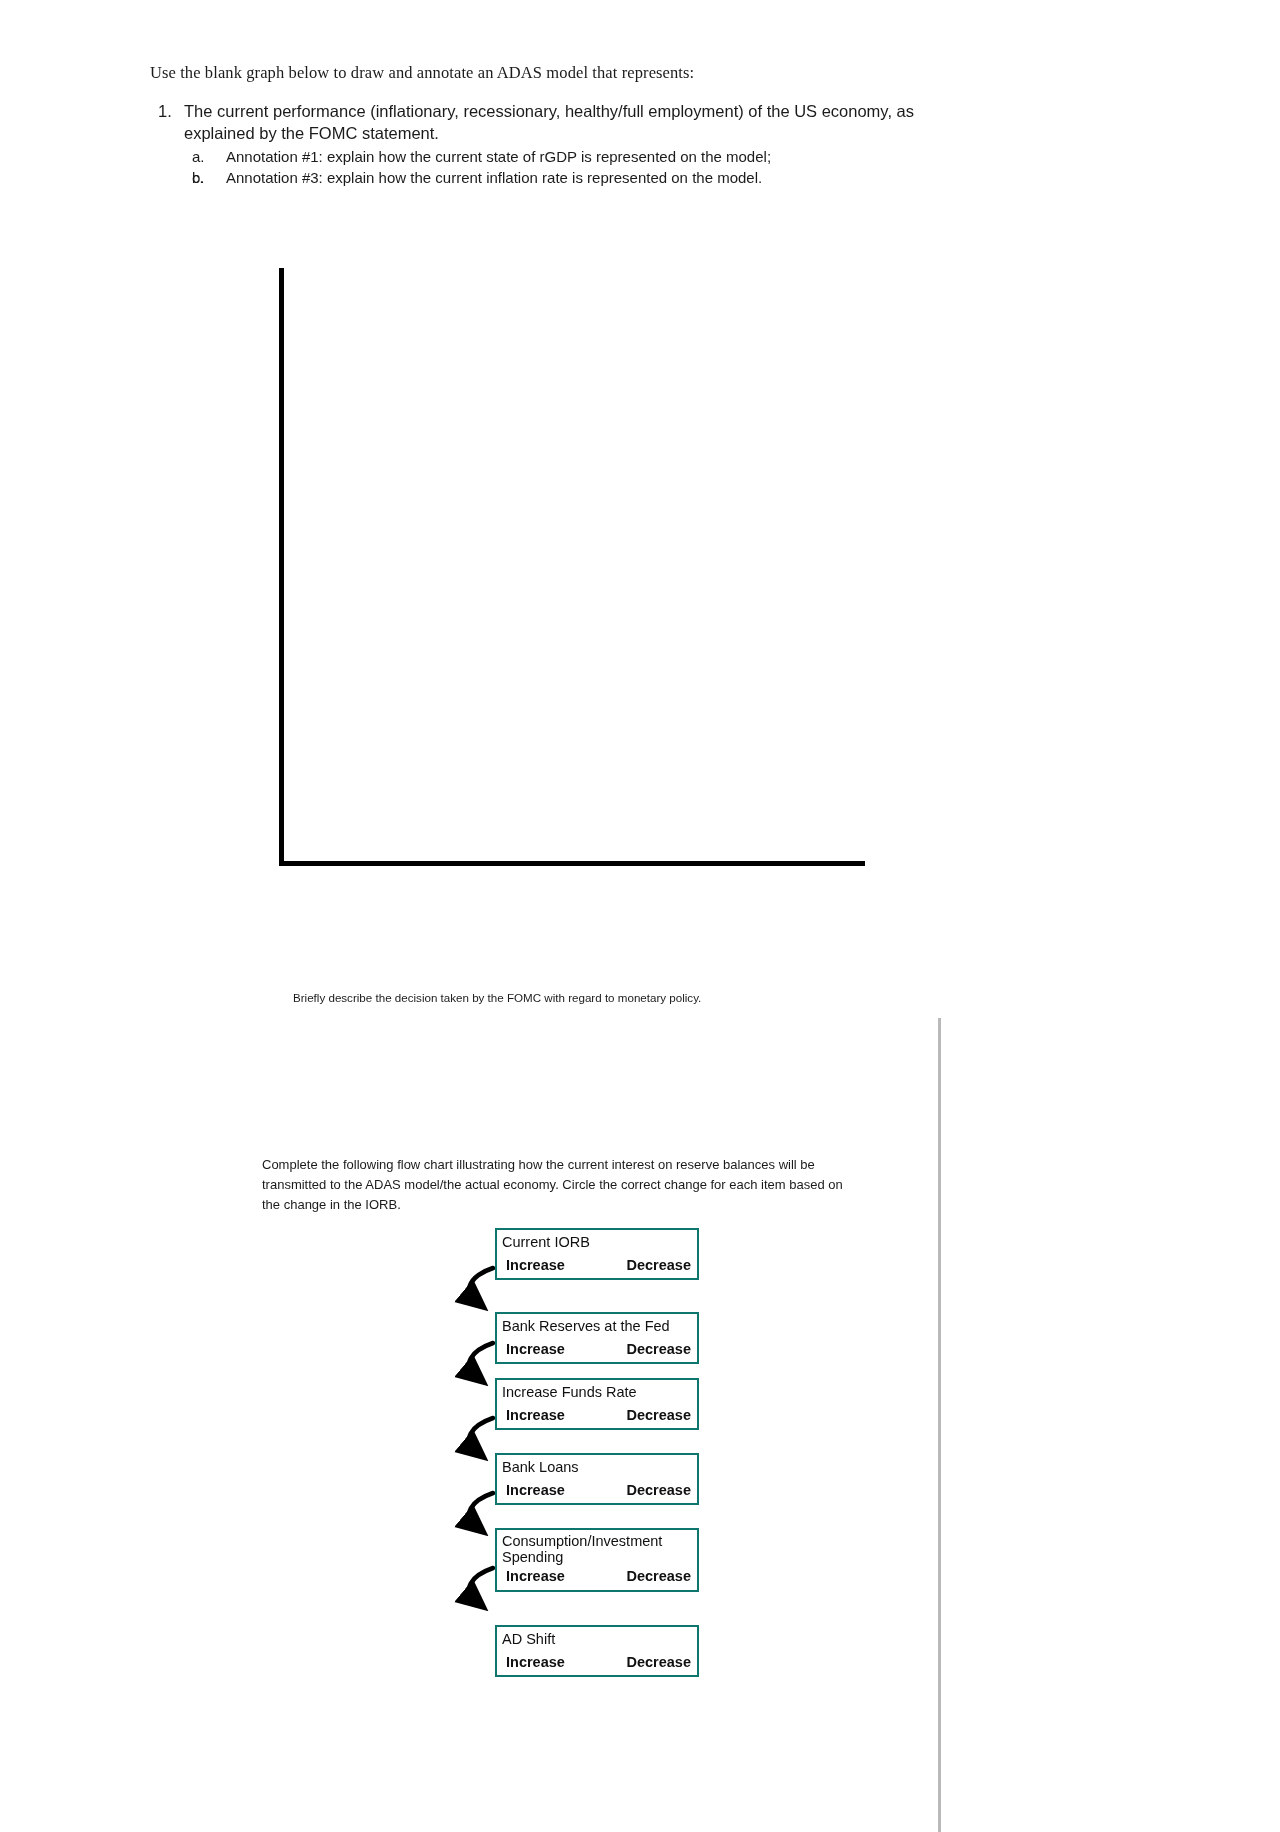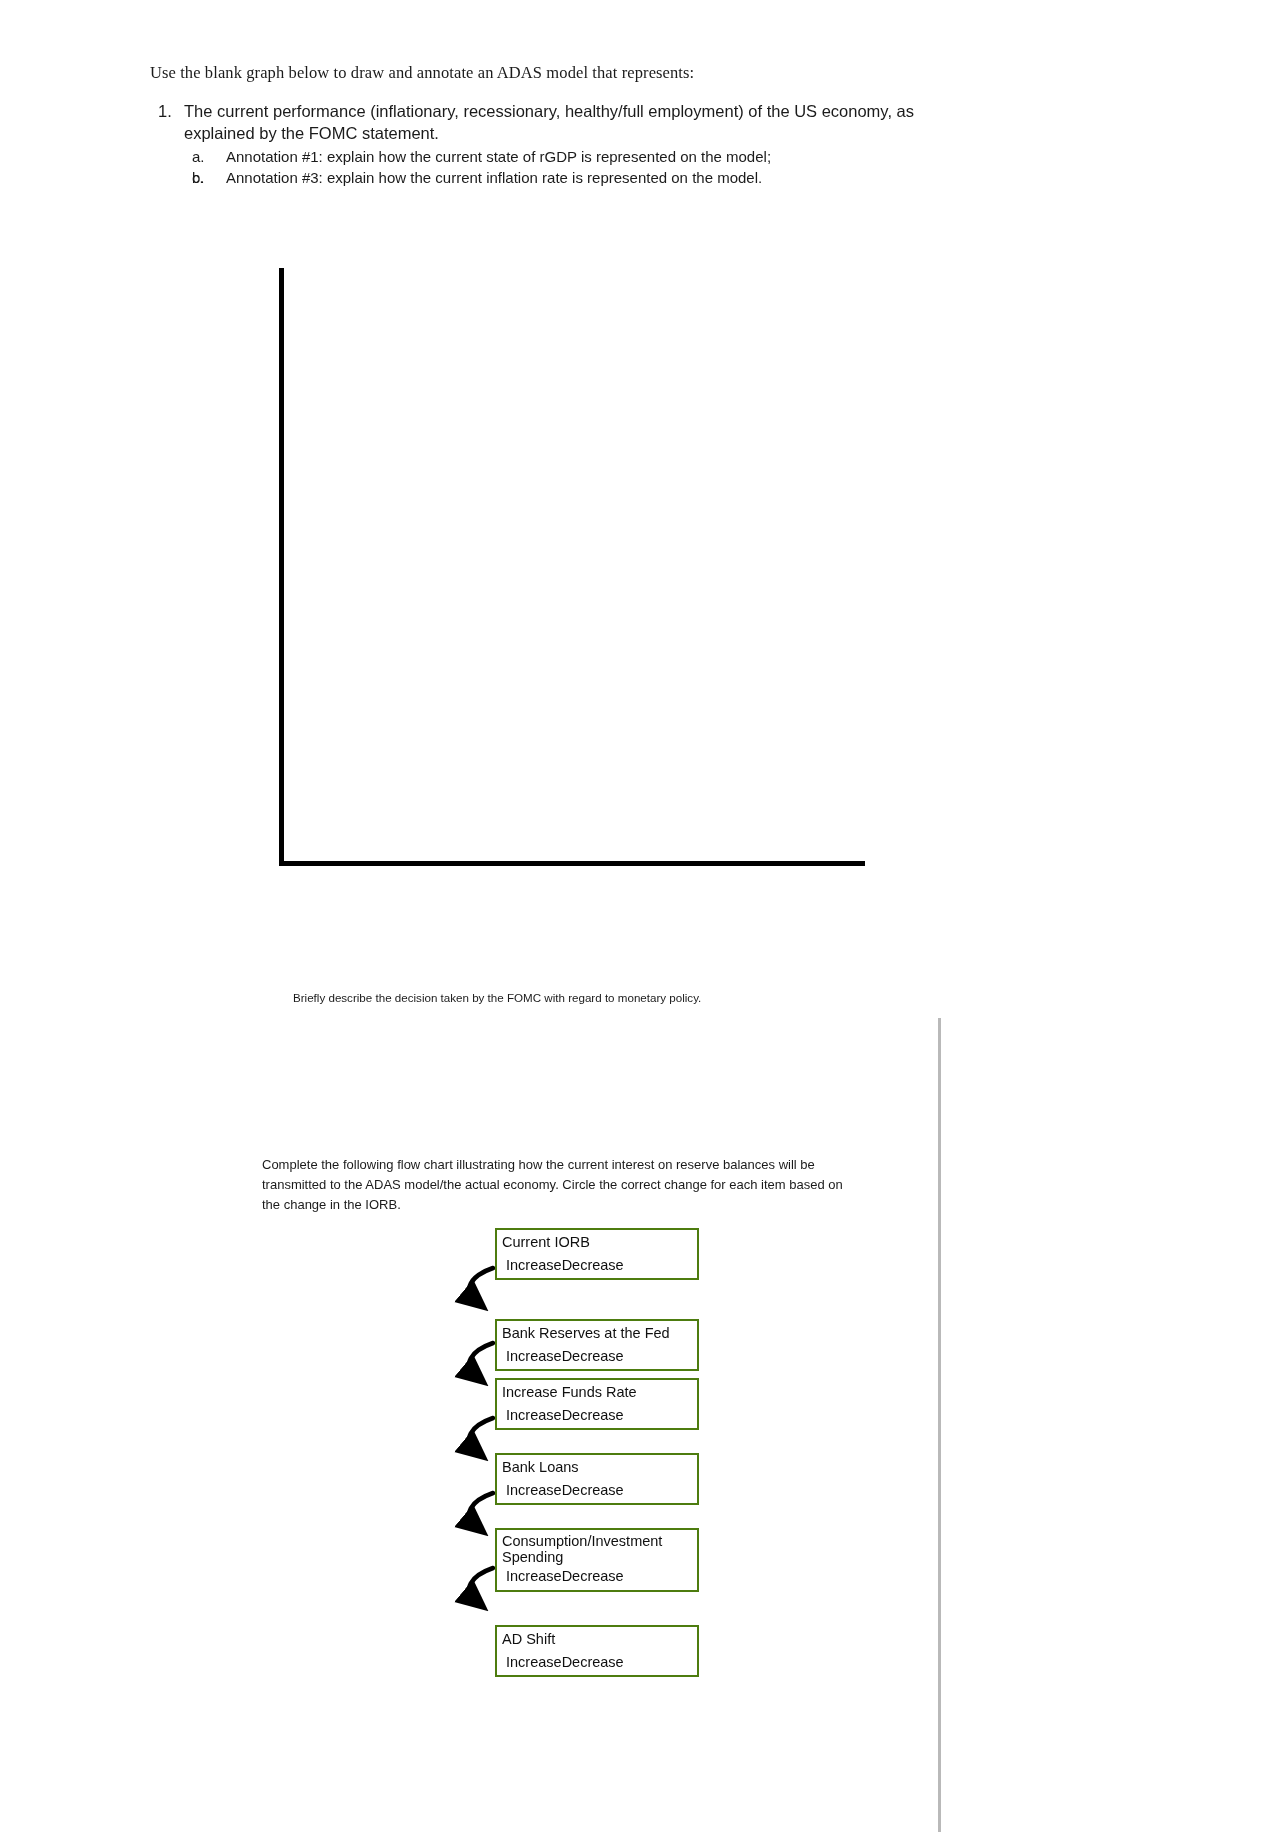--- a/index.html
+++ b/index.html
@@ -132,39 +132,41 @@
     position: absolute;
     left: 430px;
     top: 1228px;
     width: 300px;
     height: 500px;
   }
   .flow-box {
     position: absolute;
     left: 65px;
     width: 204px;
-    border: 2px solid #4d7c0f;
+    border: 2px solid #0f766e;
     background: #ffffff;
     box-sizing: border-box;
     padding: 4px 0 5px 0;
   }
   .flow-box .box-title {
     font-size: 14.5px;
     line-height: 1.15;
     color: #101010;
     padding: 0 3px 0 5px;
     white-space: nowrap;
   }
   .flow-box .box-options {
     display: flex;
+    justify-content: space-between;
     margin-top: 6px;
     padding: 0 6px 0 9px;
     font-size: 14.5px;
     line-height: 1.15;
     color: #101010;
+    font-weight: bold;
   }
   .flow-arrow-layer {
     position: absolute;
     left: 0;
     top: 0;
     width: 300px;
     height: 500px;
     pointer-events: none;
   }
 </style>
@@ -226,21 +228,21 @@
   </svg>
 
   <div class="flow-box" style="top:0px;">
     <div class="box-title">Current IORB</div>
     <div class="box-options">
       <span>Increase</span>
       <span>Decrease</span>
     </div>
   </div>
 
-  <div class="flow-box" style="top:91px;">
+  <div class="flow-box" style="top:84px;">
     <div class="box-title">Bank Reserves at the Fed</div>
     <div class="box-options">
       <span>Increase</span>
       <span>Decrease</span>
     </div>
   </div>
 
   <div class="flow-box" style="top:150px;">
     <div class="box-title">Increase Funds Rate</div>
     <div class="box-options">

